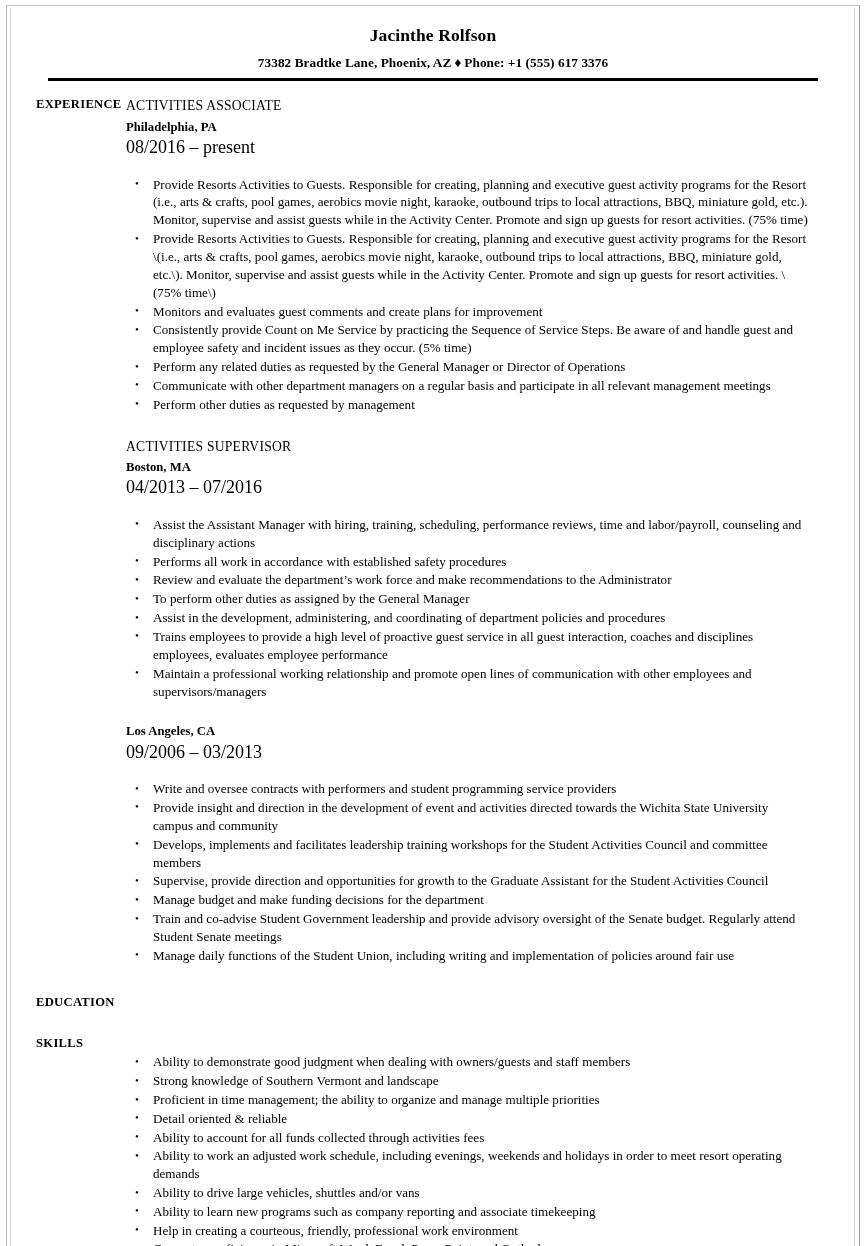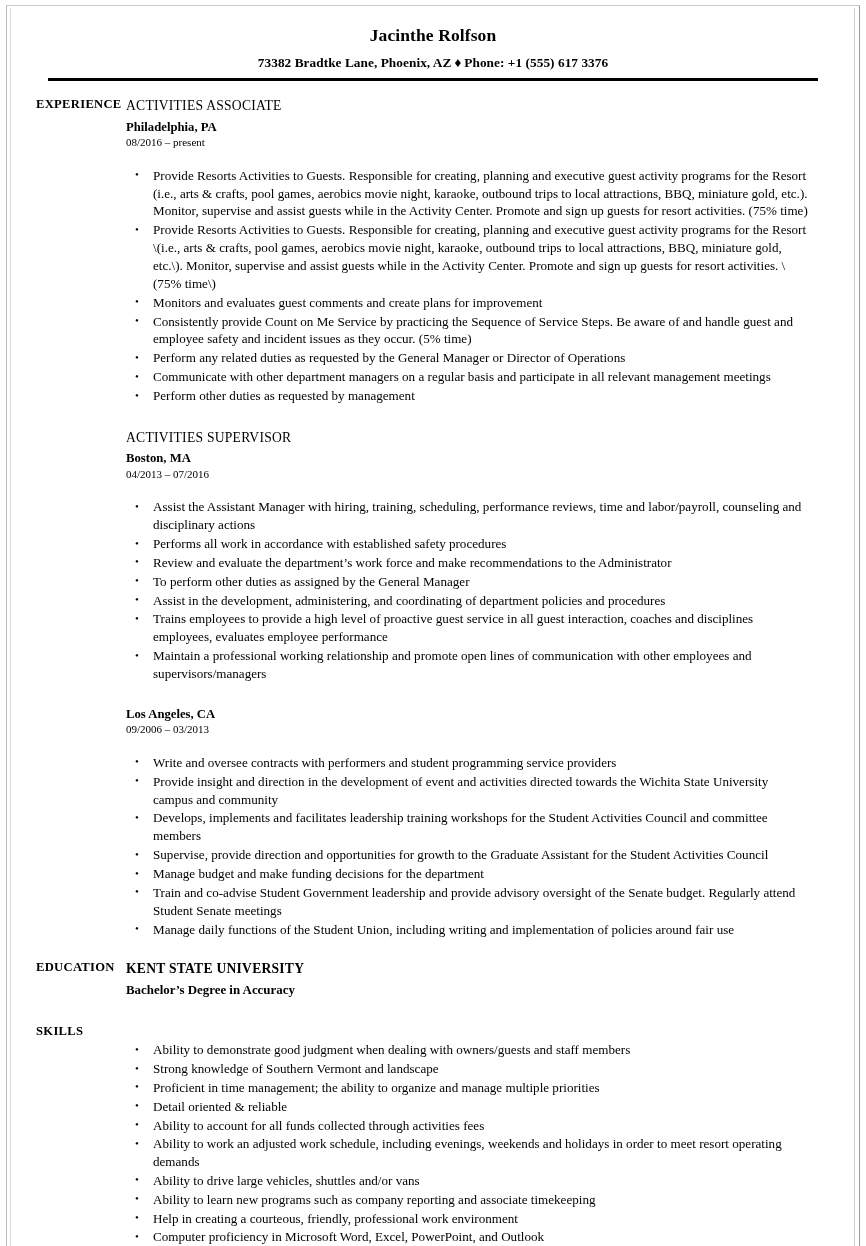--- a/index.html
+++ b/index.html
@@ -91,40 +91,40 @@
     font-weight: bold;
     letter-spacing: 0.3px;
     line-height: 1.25;
   }
   .sec-body {
     flex: 1 1 auto;
     padding-right: 55px;
   }
 
   #experience-section { margin-top: 16px; }
-  #education-section  { margin-top: 22px; }
+  #education-section  { margin-top: 30px; }
   #skills-section     { margin-top: 26px; }
 
   
   .job + .job { margin-top: 24px; }
   .job-title {
     font-size: 13.6px;
     font-weight: normal;
     letter-spacing: 0.25px;
     line-height: 1.28;
   }
   .job-location {
     margin-top: 5px;
     font-size: 12.7px;
     font-weight: bold;
     line-height: 1.2;
   }
   .job-dates {
     margin-top: 1px;
-    font-size: 11px;
+    font-size: 18px;
     line-height: 1.25;
   }
 
   
   ul.bullets {
     list-style: none;
     margin: 17px 0 0 0;
     padding: 0;
   }
   ul.bullets > li {
@@ -223,24 +223,20 @@
             <li>Train and co-advise Student Government leadership and provide advisory oversight of the Senate budget. Regularly attend Student Senate meetings</li>
             <li>Manage daily functions of the Student Union, including writing and implementation of policies around fair use</li>
           </ul>
         </div>
 
       </div>
     </div>
 
     <div class="section" id="education-section">
       <div class="sec-label">EDUCATION</div>
-      <div class="sec-body">
-        <div class="edu-school">KENT STATE UNIVERSITY</div>
-        <div class="edu-degree">Bachelor’s Degree in Accuracy</div>
-      </div>
     </div>
 
     <div class="section" id="skills-section">
       <div class="sec-label">SKILLS</div>
       <div class="sec-body">
         <ul class="bullets" id="skills-list">
           <li>Ability to demonstrate good judgment when dealing with owners/guests and staff members</li>
           <li>Strong knowledge of Southern Vermont and landscape</li>
           <li>Proficient in time management; the ability to organize and manage multiple priorities</li>
           <li>Detail oriented &amp; reliable</li>

